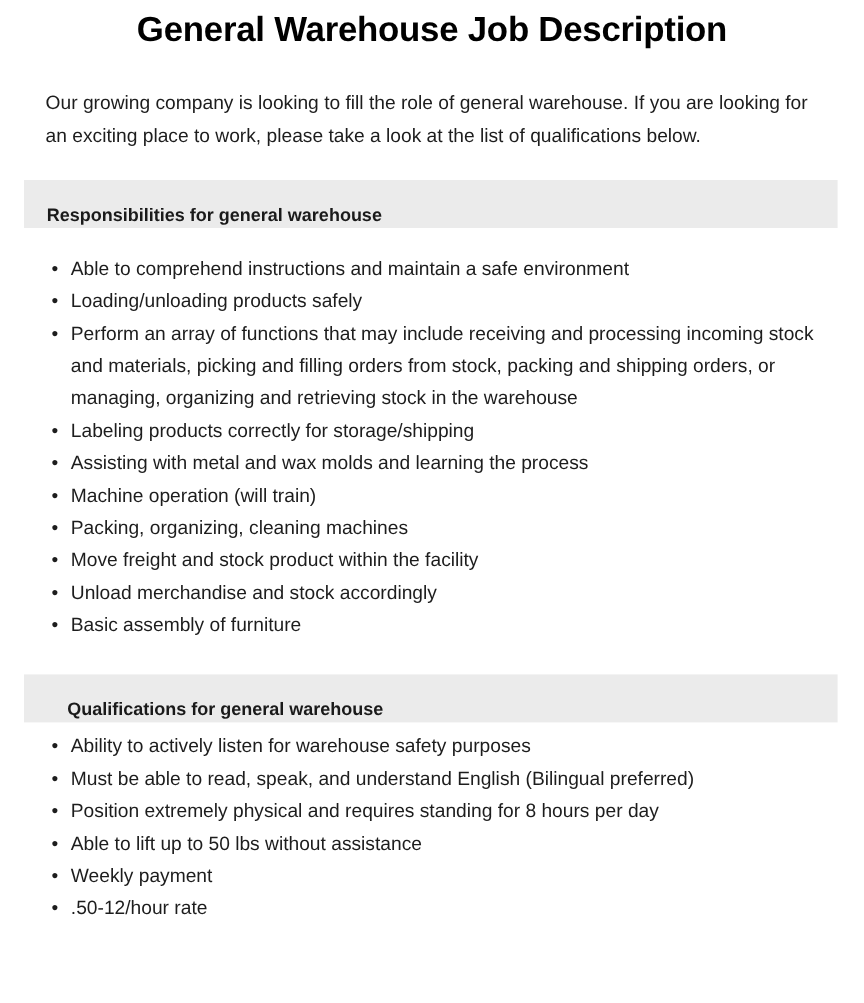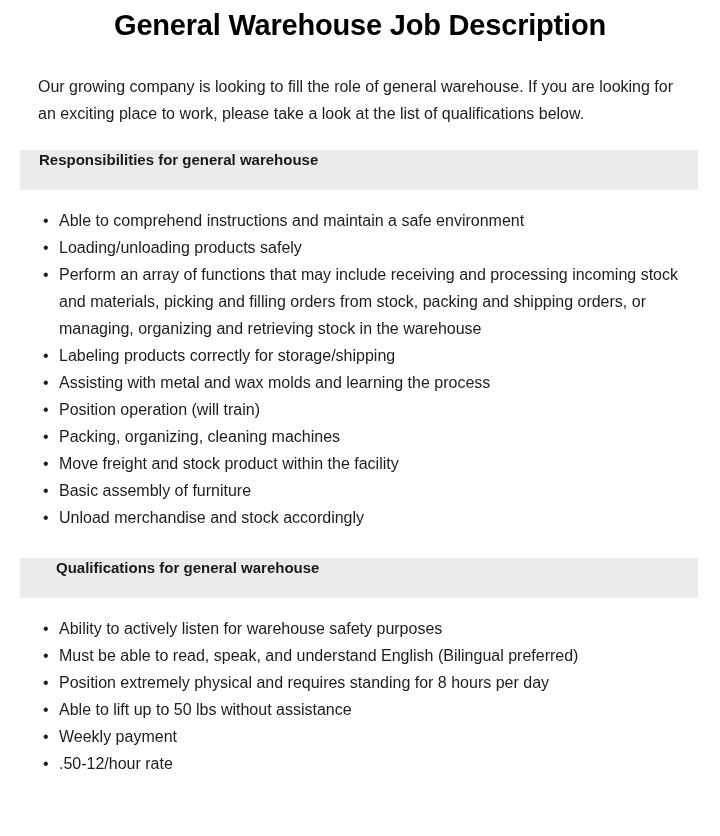--- a/index.html
+++ b/index.html
@@ -39,24 +39,24 @@
     line-height: 26.5px;
     color: #1d1d1d;
     max-width: 672px;
   }
   .section {
     margin: 0;
     padding: 0;
   }
   .section-header {
     background: #ebebeb;
-    margin: 0 22px 17px 20px;
+    margin: 0 22px 0 20px;
     height: 40px;
     display: flex;
-    align-items: flex-start;
+    align-items: flex-end;
     padding: 0 0 0 19px;
     box-sizing: border-box;
   }
   .section-header-text {
     font-size: 15px;
     font-weight: bold;
     color: #1a1a1a;
     line-height: 20px;
   }
   .bullet-list {
@@ -75,21 +75,21 @@
   .bullet-list li::before {
     content: "\2022";
     position: absolute;
     left: 43px;
     top: 0;
     font-size: 16px;
     line-height: 27px;
     color: #1d1d1d;
   }
   #sec-responsibilities-header { margin-top: 23px; }
-  #sec-responsibilities-list  { }
+  #sec-responsibilities-list  { margin-top: 21px; }
   #sec-qualifications-header  { margin-top: 27px; padding-left: 36px; }
   #sec-qualifications-list    { margin-top: 7px; }
 </style>
 </head>
 <body>
 
 <div class="page">
 
   <h1 class="page-title">General Warehouse Job Description</h1>
 
@@ -98,25 +98,25 @@
   <section class="section">
     <div class="section-header" id="sec-responsibilities-header">
       <span class="section-header-text">Responsibilities for general warehouse</span>
     </div>
     <ul class="bullet-list" id="sec-responsibilities-list">
       <li>Able to comprehend instructions and maintain a safe environment</li>
       <li>Loading/unloading products safely</li>
       <li>Perform an array of functions that may include receiving and processing incoming stock and materials, picking and filling orders from stock, packing and shipping orders, or managing, organizing and retrieving stock in the warehouse</li>
       <li>Labeling products correctly for storage/shipping</li>
       <li>Assisting with metal and wax molds and learning the process</li>
-      <li>Position operation (will train)</li>
+      <li>Machine operation (will train)</li>
       <li>Packing, organizing, cleaning machines</li>
       <li>Move freight and stock product within the facility</li>
+      <li>Unload merchandise and stock accordingly</li>
       <li>Basic assembly of furniture</li>
-      <li>Unload merchandise and stock accordingly</li>
     </ul>
   </section>
 
   <section class="section">
     <div class="section-header" id="sec-qualifications-header">
       <span class="section-header-text">Qualifications for general warehouse</span>
     </div>
     <ul class="bullet-list" id="sec-qualifications-list">
       <li>Ability to actively listen for warehouse safety purposes</li>
       <li>Must be able to read, speak, and understand English (Bilingual preferred)</li>

